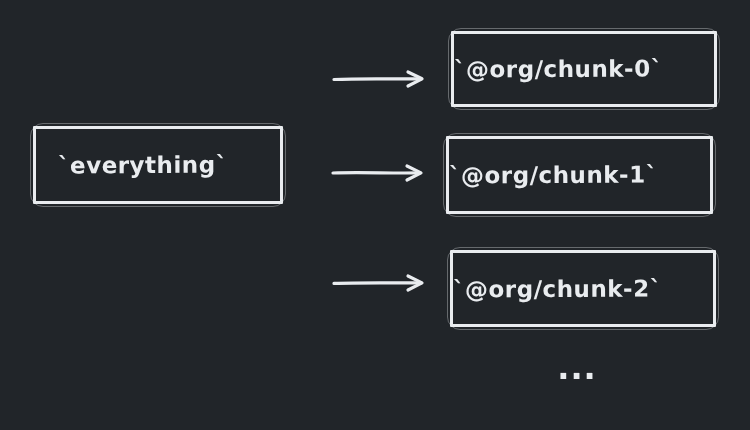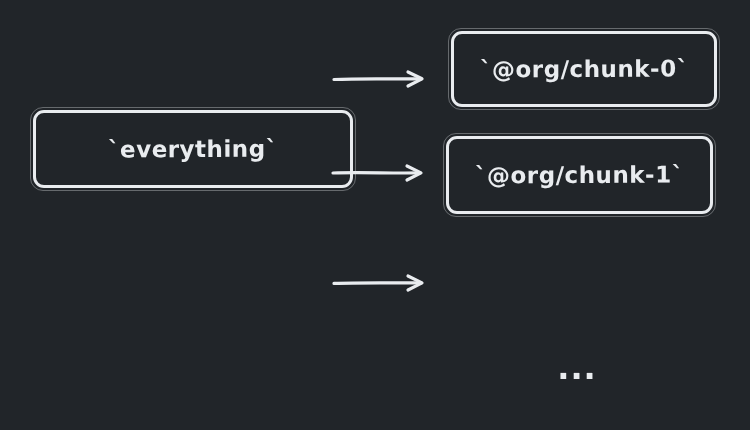--- a/index.html
+++ b/index.html
@@ -12,25 +12,24 @@
     width: 750px;
     height: 430px;
     background: var(--bg, #212529);
     overflow: hidden;
     font-family: "DejaVu Sans", sans-serif;
   }
   .node {
     position: absolute;
     box-sizing: border-box;
     border: 3px solid var(--stroke, #e9ecef);
-    border-radius: 11px;
+    border-radius: 1px;
     background: transparent;
     display: flex;
     align-items: center;
-    justify-content: center;
   }
   
   .node::after {
     content: "";
     position: absolute;
     inset: -6px;
     border: 1.5px solid var(--stroke, #e9ecef);
     border-radius: 13px;
     opacity: 0.35;
     pointer-events: none;
@@ -65,21 +64,21 @@
     font-size: 32px;
     letter-spacing: 1px;
     line-height: 1;
   }
 </style>
 </head>
 <body>
 
 <div class="canvas" style="--bg: #212529; --stroke: #e9ecef;">
 
-  <div class="node" style="left:33px; top:110px; width:320px; height:78px;">
+  <div class="node" style="left:33px; top:126px; width:250px; height:78px;padding-left:22px;">
     <span class="label">`everything`</span>
   </div>
 
   <svg class="arrow" style="left:331px; top:66px;" width="98" height="26" viewBox="0 0 98 26">
     <path d="M3,13.5 C 30,12.2 62,13.2 90,12.8"></path>
     <polyline points="77,6 91,12.8 77,20"></polyline>
   </svg>
 
   <svg class="arrow" style="left:330px; top:160px;" width="98" height="26" viewBox="0 0 98 26">
     <path d="M3,13 C 32,12 60,13.5 90,12.9"></path>
@@ -92,16 +91,19 @@
   </svg>
 
   <div class="node" style="left:451px; top:31px; width:266px; height:76px;">
     <span class="label">`@org/chunk-0`</span>
   </div>
 
   <div class="node" style="left:446px; top:136px; width:267px; height:78px;">
     <span class="label">`@org/chunk-1`</span>
   </div>
 
+  <div class="node" style="left:450px; top:250px; width:266px; height:77px;">
+    <span class="label">`@org/chunk-2`</span>
+  </div>
 
   <div class="ellipsis">...</div>
 
 </div>
 
 </body></html>

